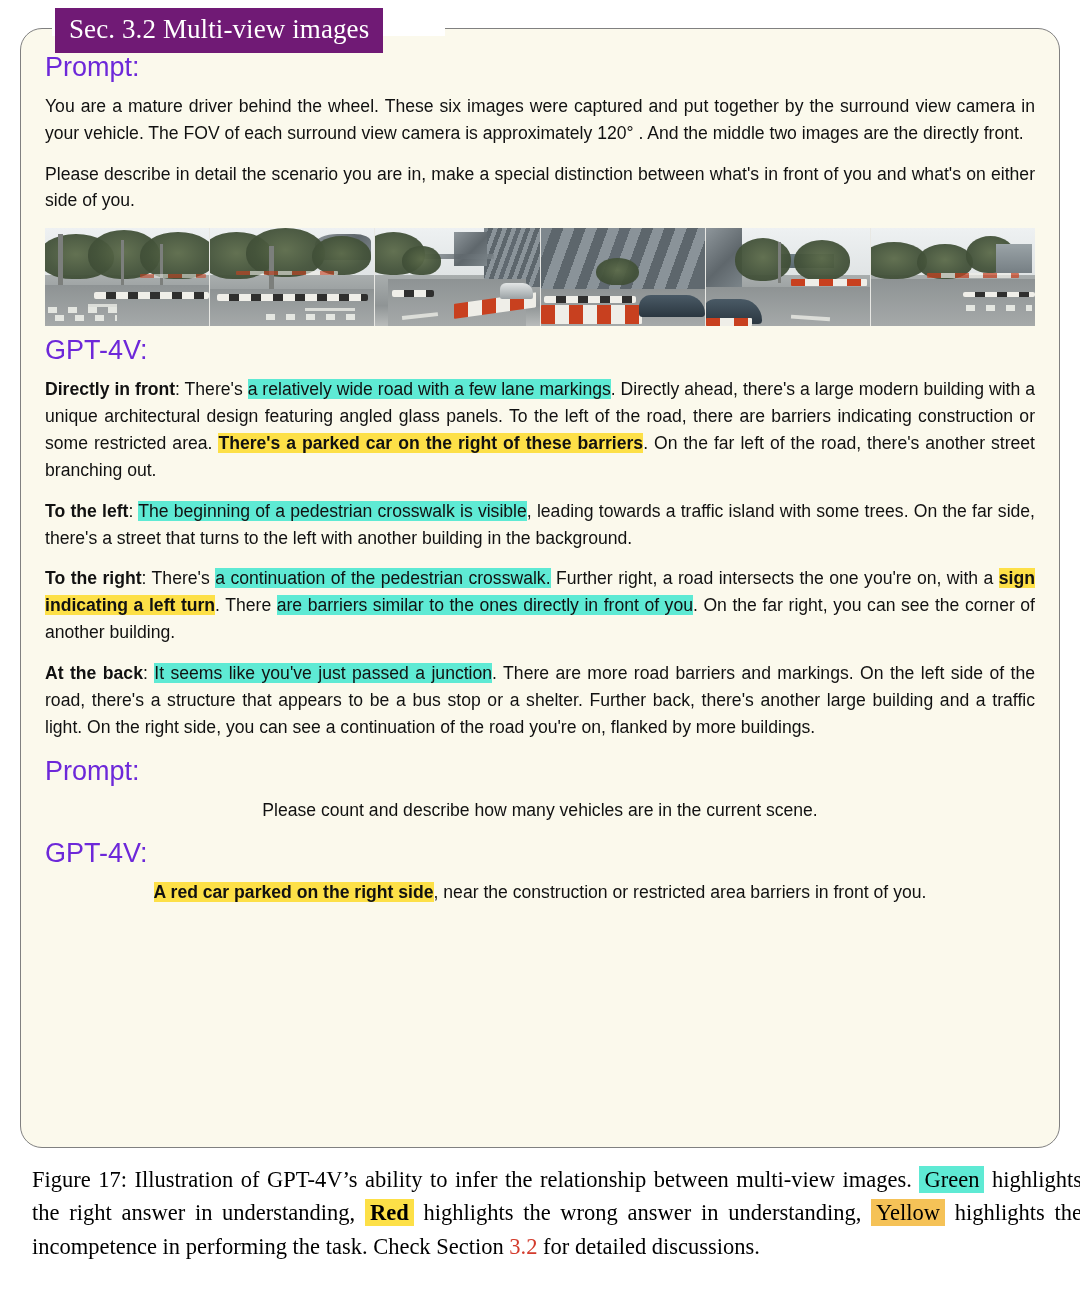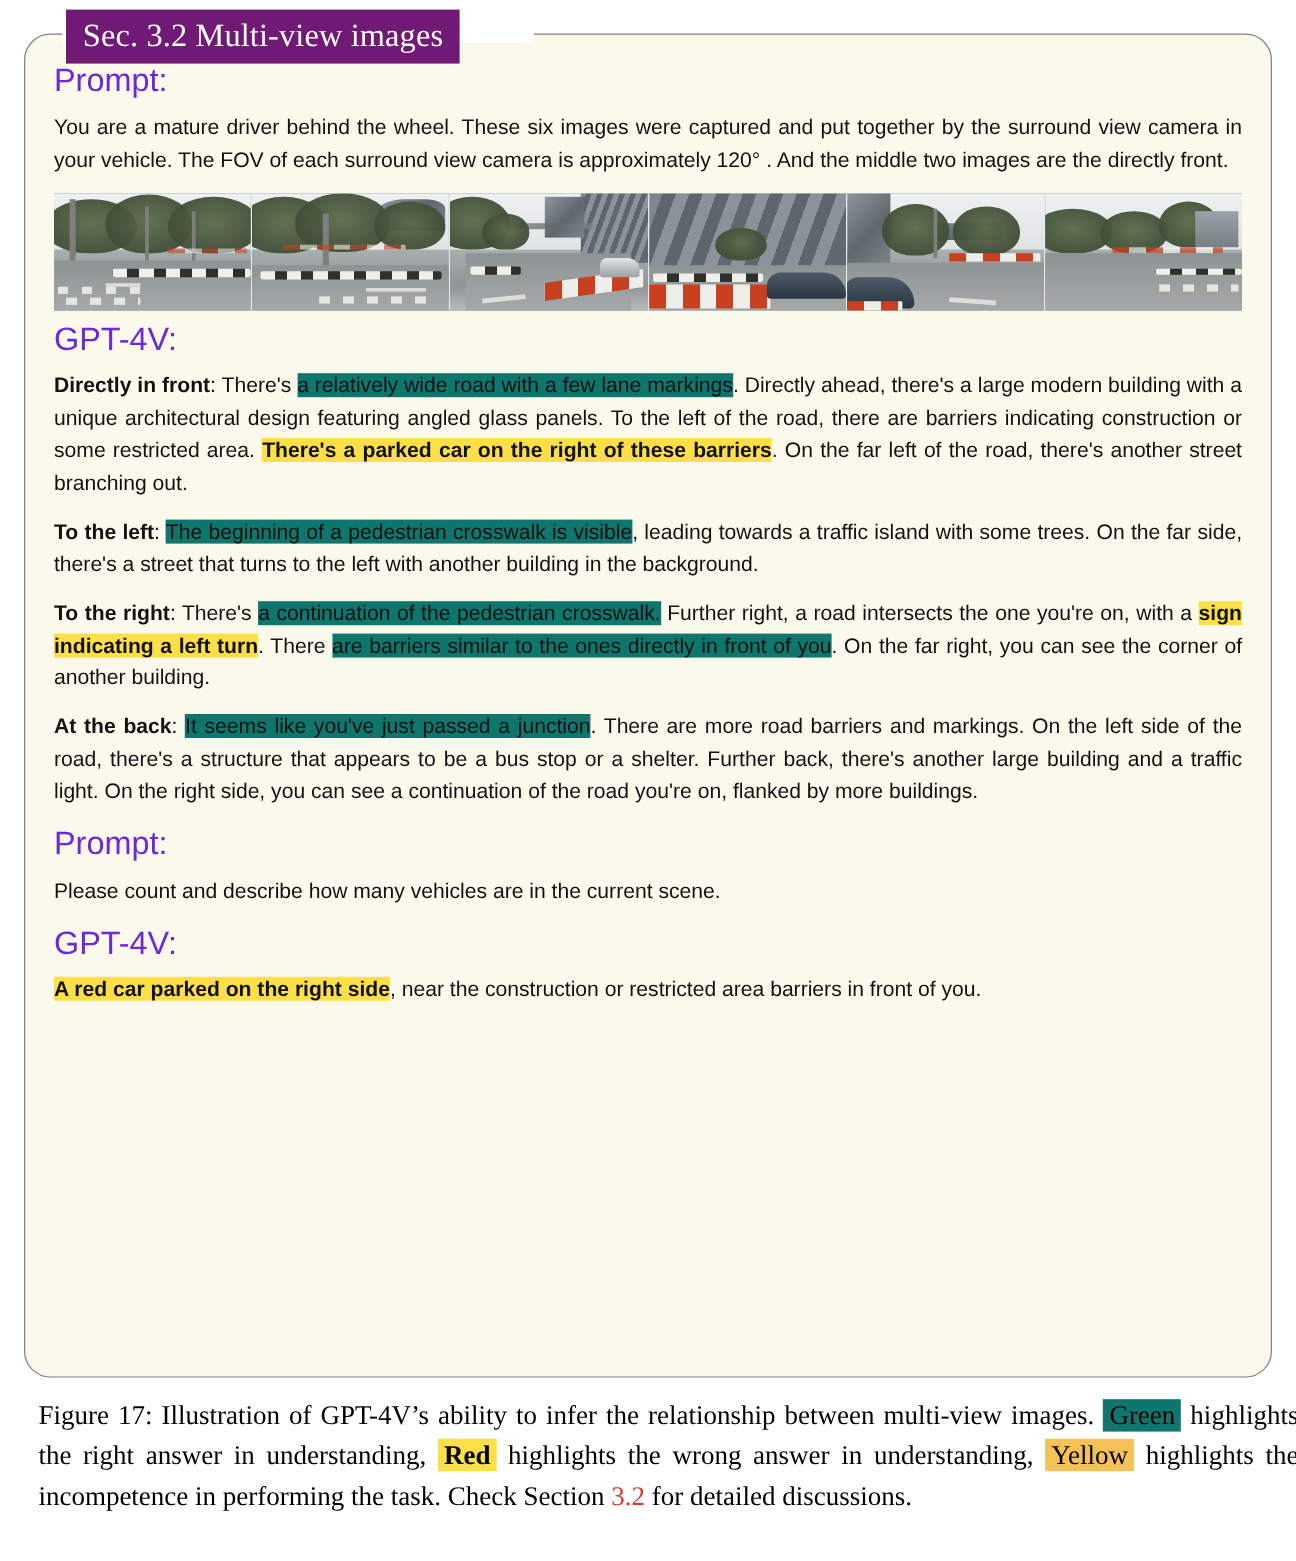--- a/index.html
+++ b/index.html
@@ -67,25 +67,25 @@
 
   p.para {
     font-size: 17.6px;
     line-height: 1.53;
     margin: 0 0 14px 0;
     text-align: justify;
     text-justify: inter-word;
     color: #111;
   }
   p.para.last { margin-bottom: 0; }
-  p.para.nojust { text-align: left; }
+  p.para.nojust { text-align: center; }
 
   .b { font-weight: bold; }
 
-  .hl-green  { background: #0f766e; }
+  .hl-green  { background: #5eead4; }
   .hl-red    { background: #fde047; font-weight: bold; }
   .hl-yellow { background: #f5c257; }
 
   
   .strip {
     display: flex;
     width: 100%;
     height: 98px;
     margin: 6px 0 8px 0;
     overflow: hidden;
@@ -185,20 +185,21 @@
 <body>
 
 <div class="tab-mask"></div>
 <div class="section-tab">Sec. 3.2 Multi-view images</div>
 
 <div class="card">
 
   <h2 class="role">Prompt:</h2>
 
   <p class="para">You are a mature driver behind the wheel. These six images were captured and put together by the surround view camera in your vehicle. The FOV of each surround view camera is approximately 120° . And the middle two images are the directly front.</p>
+  <p class="para">Please describe in detail the scenario you are in, make a special distinction between what's in front of you and what's on either side of you.</p>
 
   <div class="strip">
 
     <div class="pane">
       <div class="sky"></div>
       <div class="ground"></div>
       <div class="tree" style="left:-4%;top:6%;width:46%;height:46%;"></div>
       <div class="tree" style="left:26%;top:2%;width:44%;height:50%;"></div>
       <div class="tree" style="left:58%;top:4%;width:46%;height:48%;"></div>
       <div class="pole" style="left:8%;top:6%;height:70%;width:5px;"></div>

